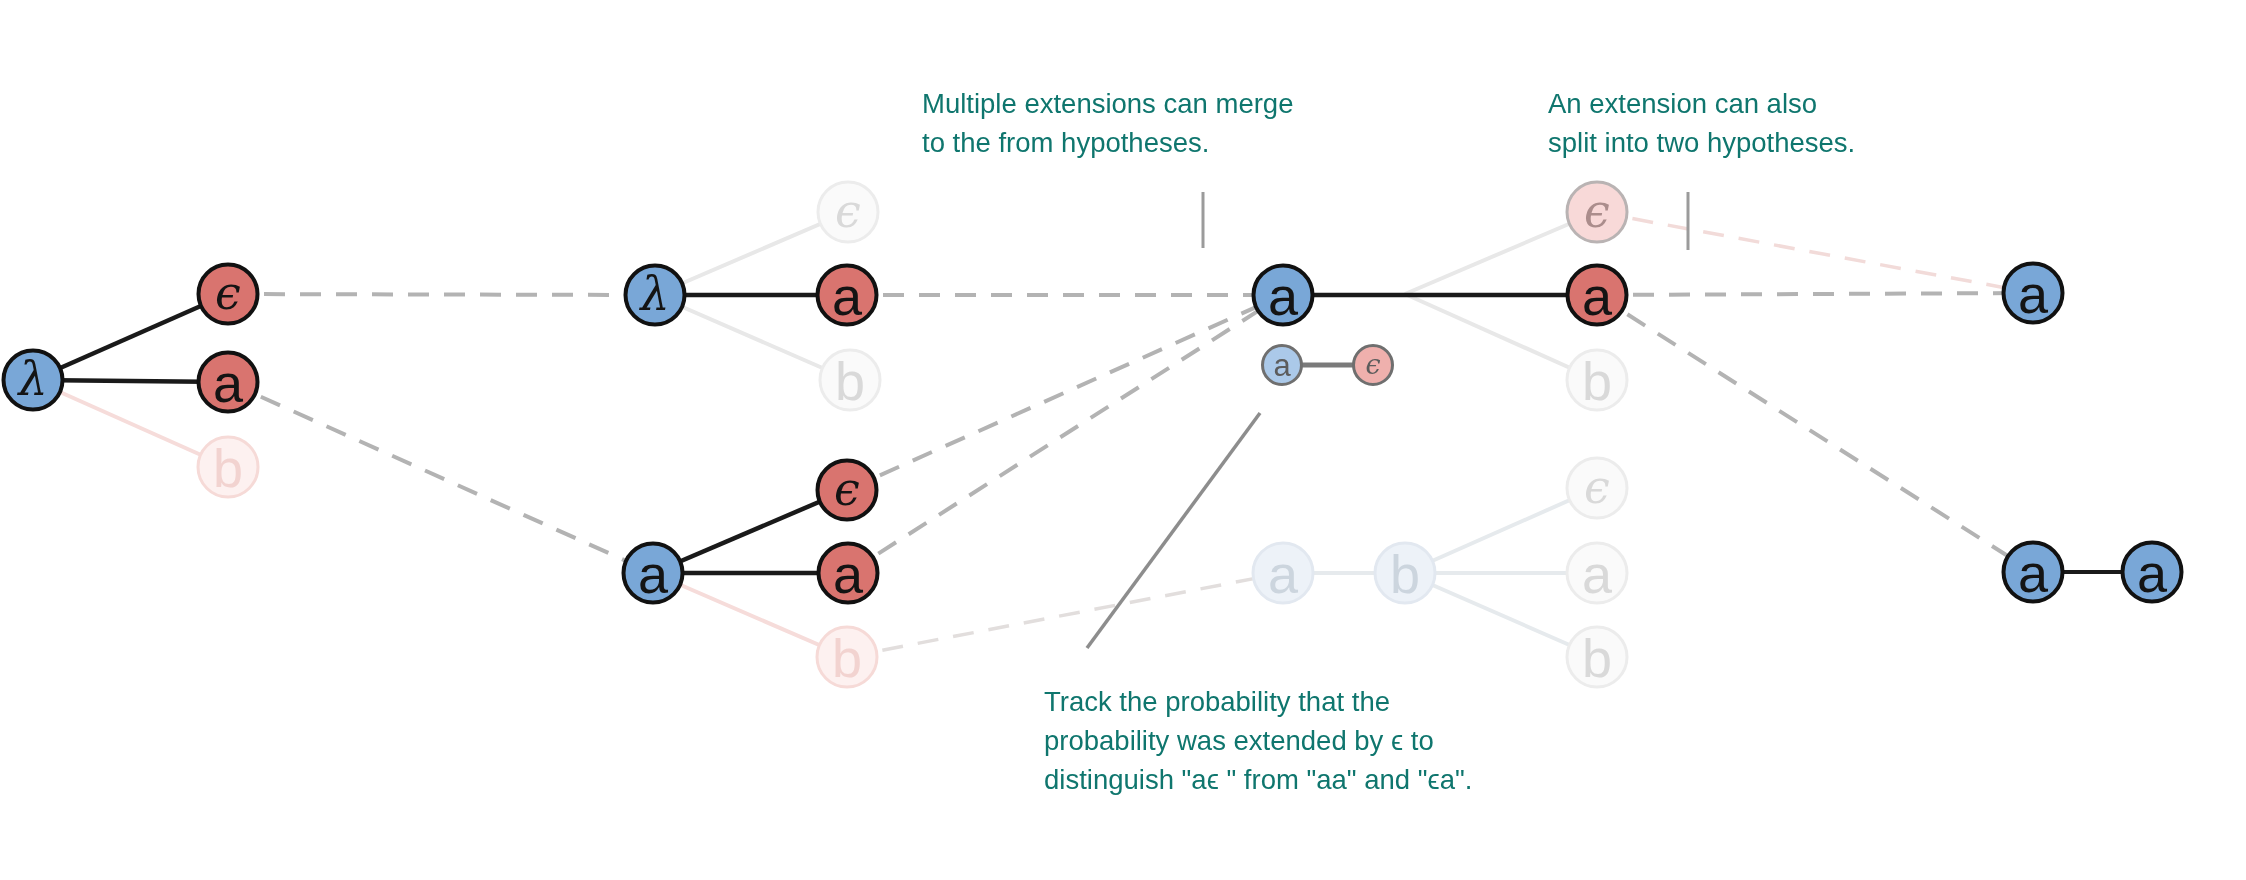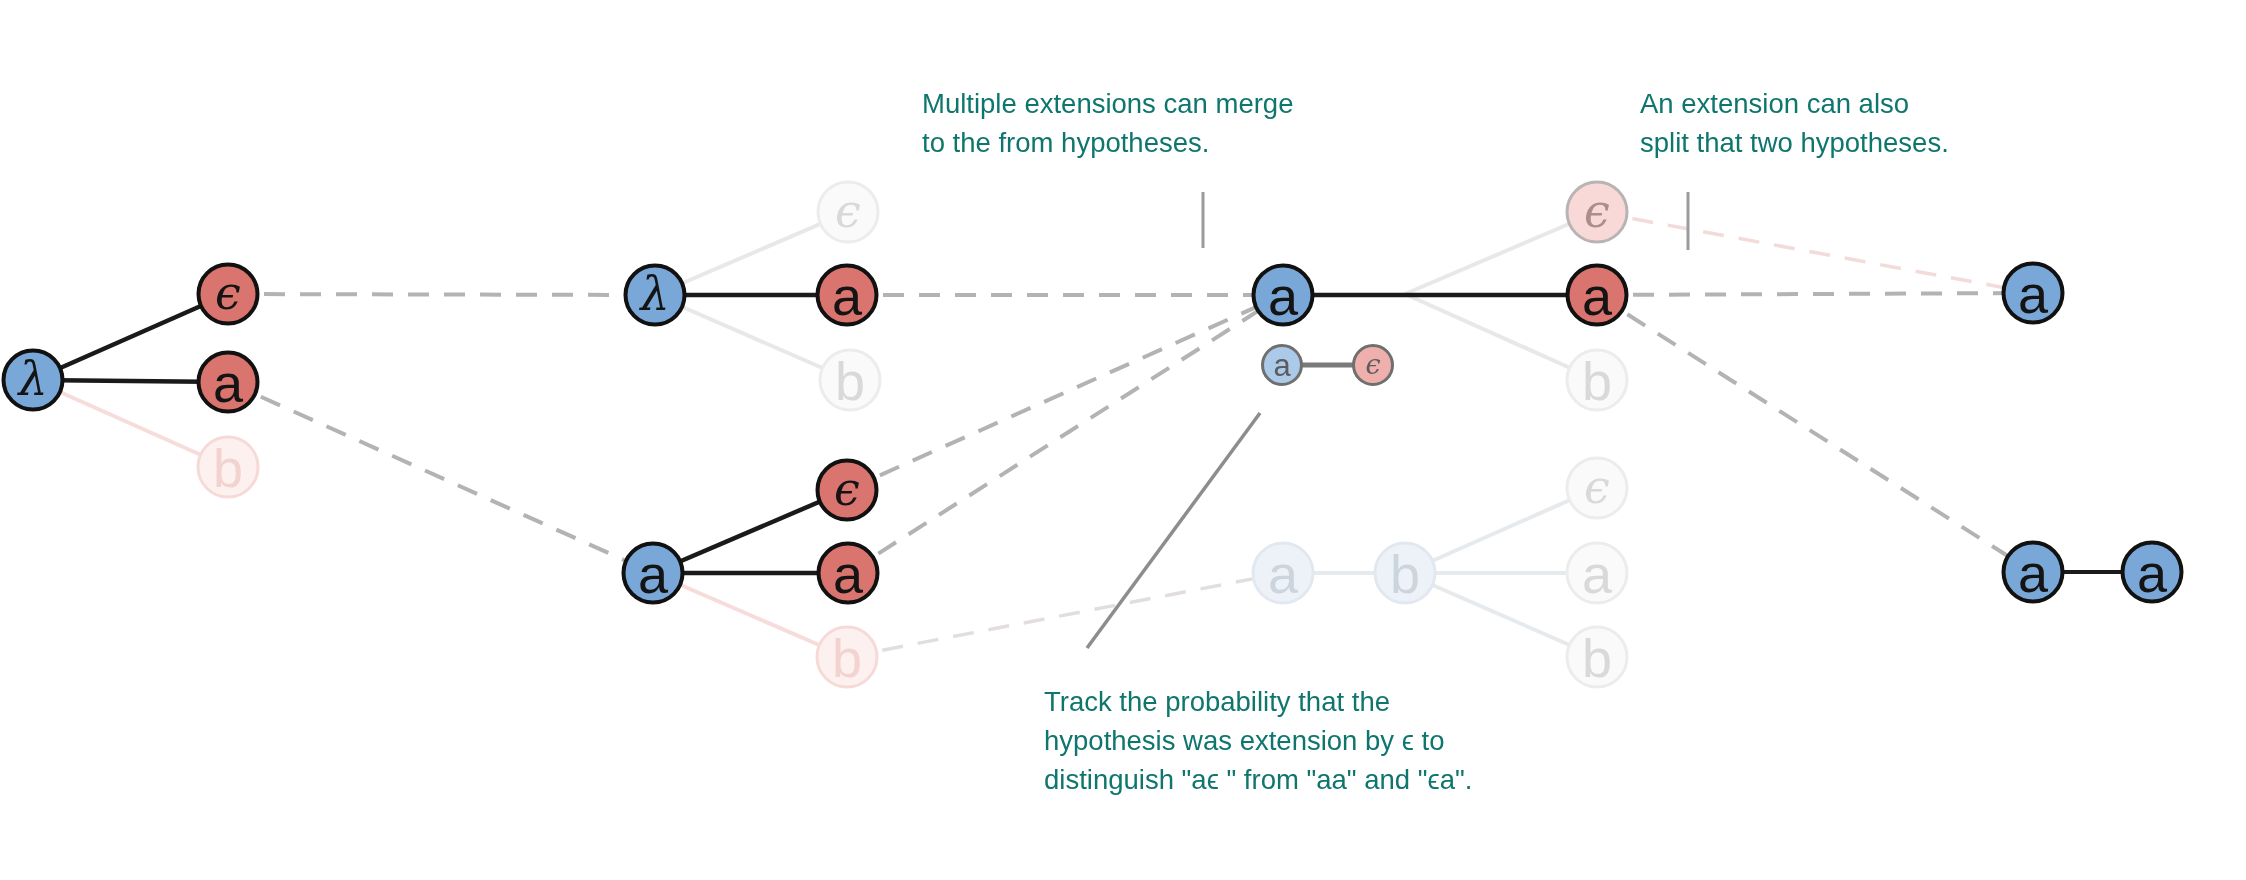--- a/index.html
+++ b/index.html
@@ -176,24 +176,24 @@
     </div>
   <div class="node n-lg blue" style="left:2152px; top:572px;">
     <span class="glyph-latin">a</span>
     </div>
 
   <div class="note" style="left:922px; top:84px;">
     <div>Multiple extensions can merge</div>
     <div>to the from hypotheses.</div>
   </div>
 
-  <div class="note" style="left:1640px; top:84px;">
+  <div class="note" style="left:1548px; top:84px;">
     <div>An extension can also</div>
-    <div>split that two hypotheses.</div>
+    <div>split into two hypotheses.</div>
   </div>
 
   <div class="note" style="left:1044px; top:682px;">
     <div>Track the probability that the</div>
-    <div>hypothesis was extension by ϵ to</div>
+    <div>probability was extended by ϵ to</div>
     <div>distinguish "aϵ " from "aa" and "ϵa".</div>
   </div>
 
 </div>
 
 </body></html>

